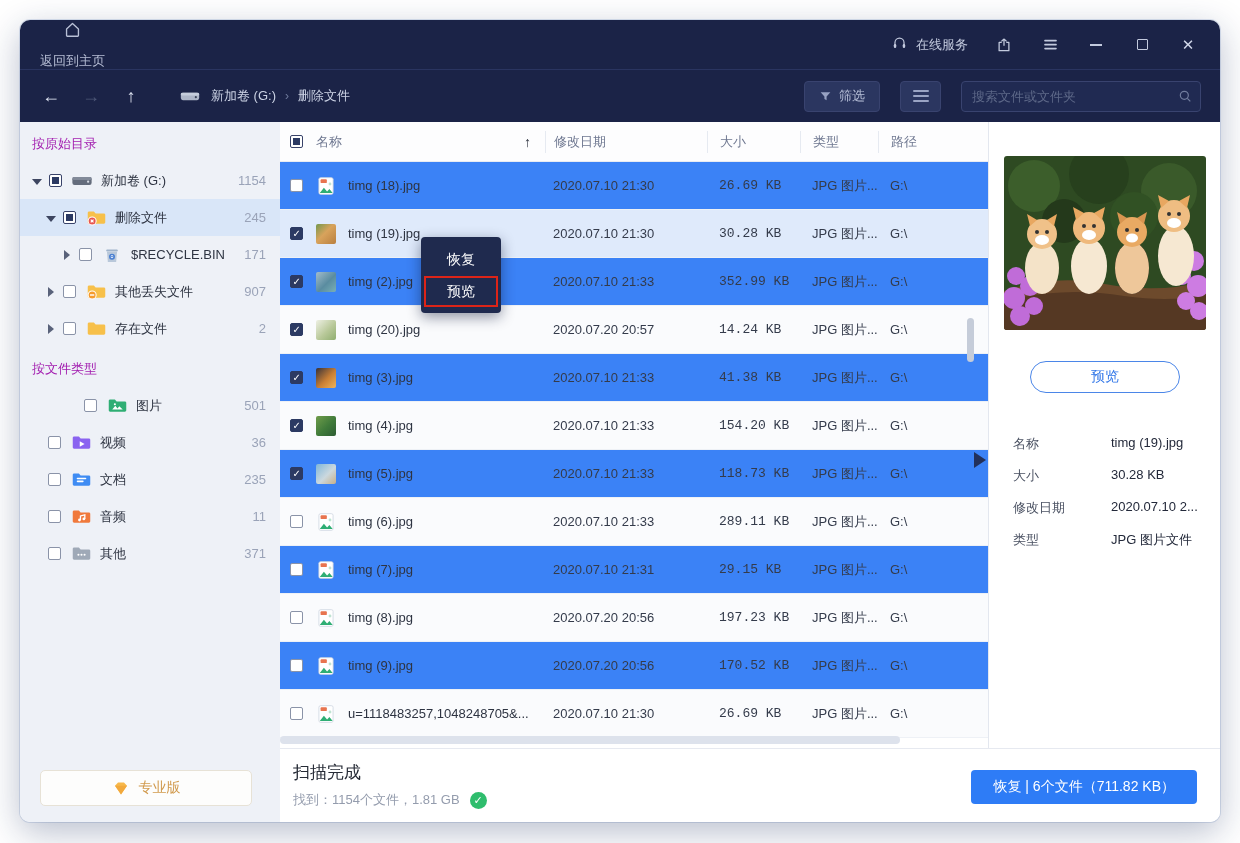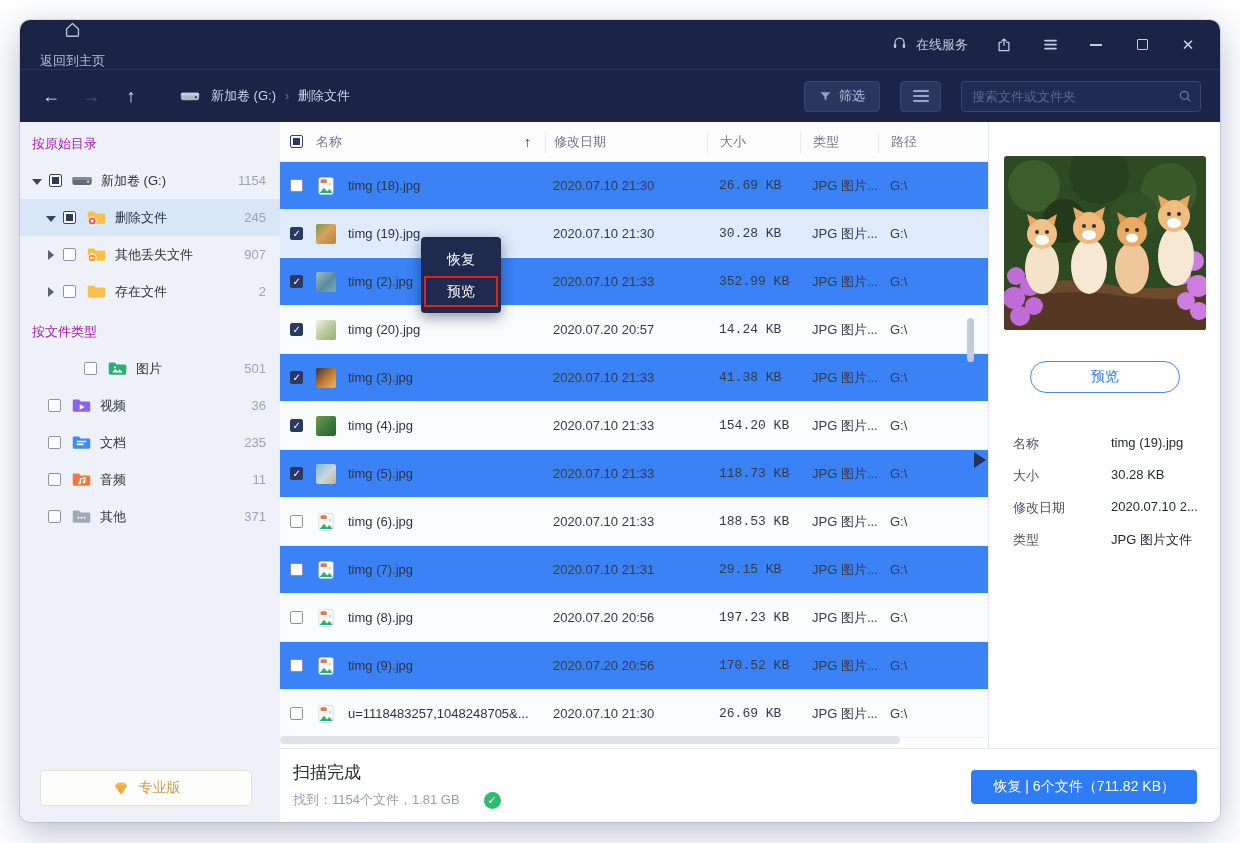--- a/index.html
+++ b/index.html
@@ -113,21 +113,21 @@
   .pbtn{position:absolute;left:41px;top:239px;width:150px;height:32px;background:#fff;
     border:1px solid #4b86e8;border-radius:16px;color:#3076e8;font-size:14px;cursor:pointer;}
   .detail-row{position:absolute;left:0;width:100%;height:20px;font-size:13px;}
   .d-label{position:absolute;left:24px;color:#4a5162;}
   .d-value{position:absolute;left:122px;color:#23293a;white-space:nowrap;}
 
   
   .statusbar{position:absolute;left:260px;right:0;bottom:0;height:74px;background:#fff;
     border-top:1px solid #e6e9f0;}
   .scan-title{position:absolute;left:13px;top:12px;font-size:17px;color:#262b36;font-weight:500;}
-  .scan-found{position:absolute;left:13px;top:42px;font-size:13px;color:#949cad;display:flex;align-items:flex-end;gap:24px;}
+  .scan-found{position:absolute;left:13px;top:42px;font-size:13px;color:#949cad;display:flex;align-items:flex-end;gap:10px;}
   .gcheck{width:17px;height:17px;border-radius:50%;background:#2fbd6d;color:#fff;font-size:11px;
     display:flex;align-items:center;justify-content:center;}
   .recover-btn{position:absolute;right:23px;top:21px;height:34px;padding:0 22px;background:#2e7cf6;
     border:none;border-radius:4px;color:#fff;font-size:14px;cursor:pointer;}
 </style>
 </head>
 <body>
 
 <div class="window">
 
@@ -242,20 +242,34 @@
           <span class="tree-ico">
             <svg viewBox="0 0 24 24" width="21" height="21">
               <path d="M2 6.5C2 5.7 2.7 5 3.5 5H9l2 2.3h9.5c.8 0 1.5.7 1.5 1.5v8.7c0 .8-.7 1.5-1.5 1.5h-17C2.7 19 2 18.3 2 17.5z" fill="#f7c04a"></path>
               <circle cx="7" cy="16" r="4.6" fill="#e8564e" stroke="#fff" stroke-width="1.2"></circle>
               <path d="M5.4 14.4 l3.2 3.2 M8.6 14.4 l-3.2 3.2" stroke="#fff" stroke-width="1.4"></path>
             </svg>
           </span>
           <span>删除文件</span>
           <span class="row-count">245</span>
         </div>
+        <div class="tree-row" style="padding-left: 42px;">
+          <span class="arr right"></span>
+          <span class="cb"></span>
+          <span class="tree-ico">
+            <svg viewBox="0 0 24 24" width="20" height="20">
+              <rect x="5" y="5.5" width="14" height="2.4" rx="1.2" fill="#9fb3cb"></rect>
+              <path d="M6 8.5 h12 l-1 12 H7z" fill="#b9c8da"></path>
+              <circle cx="12" cy="14" r="3.6" fill="#4a7fd1"></circle>
+              <path d="M10.6 13.3 a2 2 0 0 1 2.8 0 M13.4 14.7 a2 2 0 0 1 -2.8 0" stroke="#fff" stroke-width="1" fill="none"></path>
+            </svg>
+          </span>
+          <span>$RECYCLE.BIN</span>
+          <span class="row-count">171</span>
+        </div>
         <div class="tree-row" style="padding-left: 26px;">
           <span class="arr right"></span>
           <span class="cb"></span>
           <span class="tree-ico">
             <svg viewBox="0 0 24 24" width="21" height="21">
               <path d="M2 6.5C2 5.7 2.7 5 3.5 5H9l2 2.3h9.5c.8 0 1.5.7 1.5 1.5v8.7c0 .8-.7 1.5-1.5 1.5h-17C2.7 19 2 18.3 2 17.5z" fill="#f7c04a"></path>
               <circle cx="7" cy="16" r="4.6" fill="#f59b2d" stroke="#fff" stroke-width="1.2"></circle>
               <rect x="4.6" y="15.2" width="4.8" height="1.6" fill="#fff"></rect>
             </svg>
           </span>
@@ -461,21 +475,21 @@
               <svg viewBox="0 0 24 24" width="20" height="20">
                 <rect x="3.5" y="2" width="17" height="20" rx="2" fill="#fff" stroke="#d0d7e2"></rect>
                 <rect x="5.5" y="4" width="7.5" height="4.4" rx="1" fill="#e8744f"></rect>
                 <circle cx="16.8" cy="9.6" r="1.7" fill="#bfe3d2"></circle>
                 <path d="M4.5 20.5 l5-6.4 3.8 4.6 2.8-3.2 3.9 5z" fill="#2fae74"></path>
               </svg>
             </span>
             <span class="fname">timg (6).jpg</span>
           </div>
           <div class="cell-date">2020.07.10 21:33</div>
-          <div class="cell-size">188.53 KB</div>
+          <div class="cell-size">289.11 KB</div>
           <div class="cell-type">JPG 图片...</div>
           <div class="cell-path">G:\</div>
         </div>
         <div class="trow">
           <div class="cell-name">
             <span class="cb" style="margin-right: 13px;"></span>
             <span class="fico">
               <svg viewBox="0 0 24 24" width="20" height="20">
                 <rect x="3.5" y="2" width="17" height="20" rx="2" fill="#fff" stroke="#d0d7e2"></rect>
                 <rect x="5.5" y="4" width="7.5" height="4.4" rx="1" fill="#e8744f"></rect>

